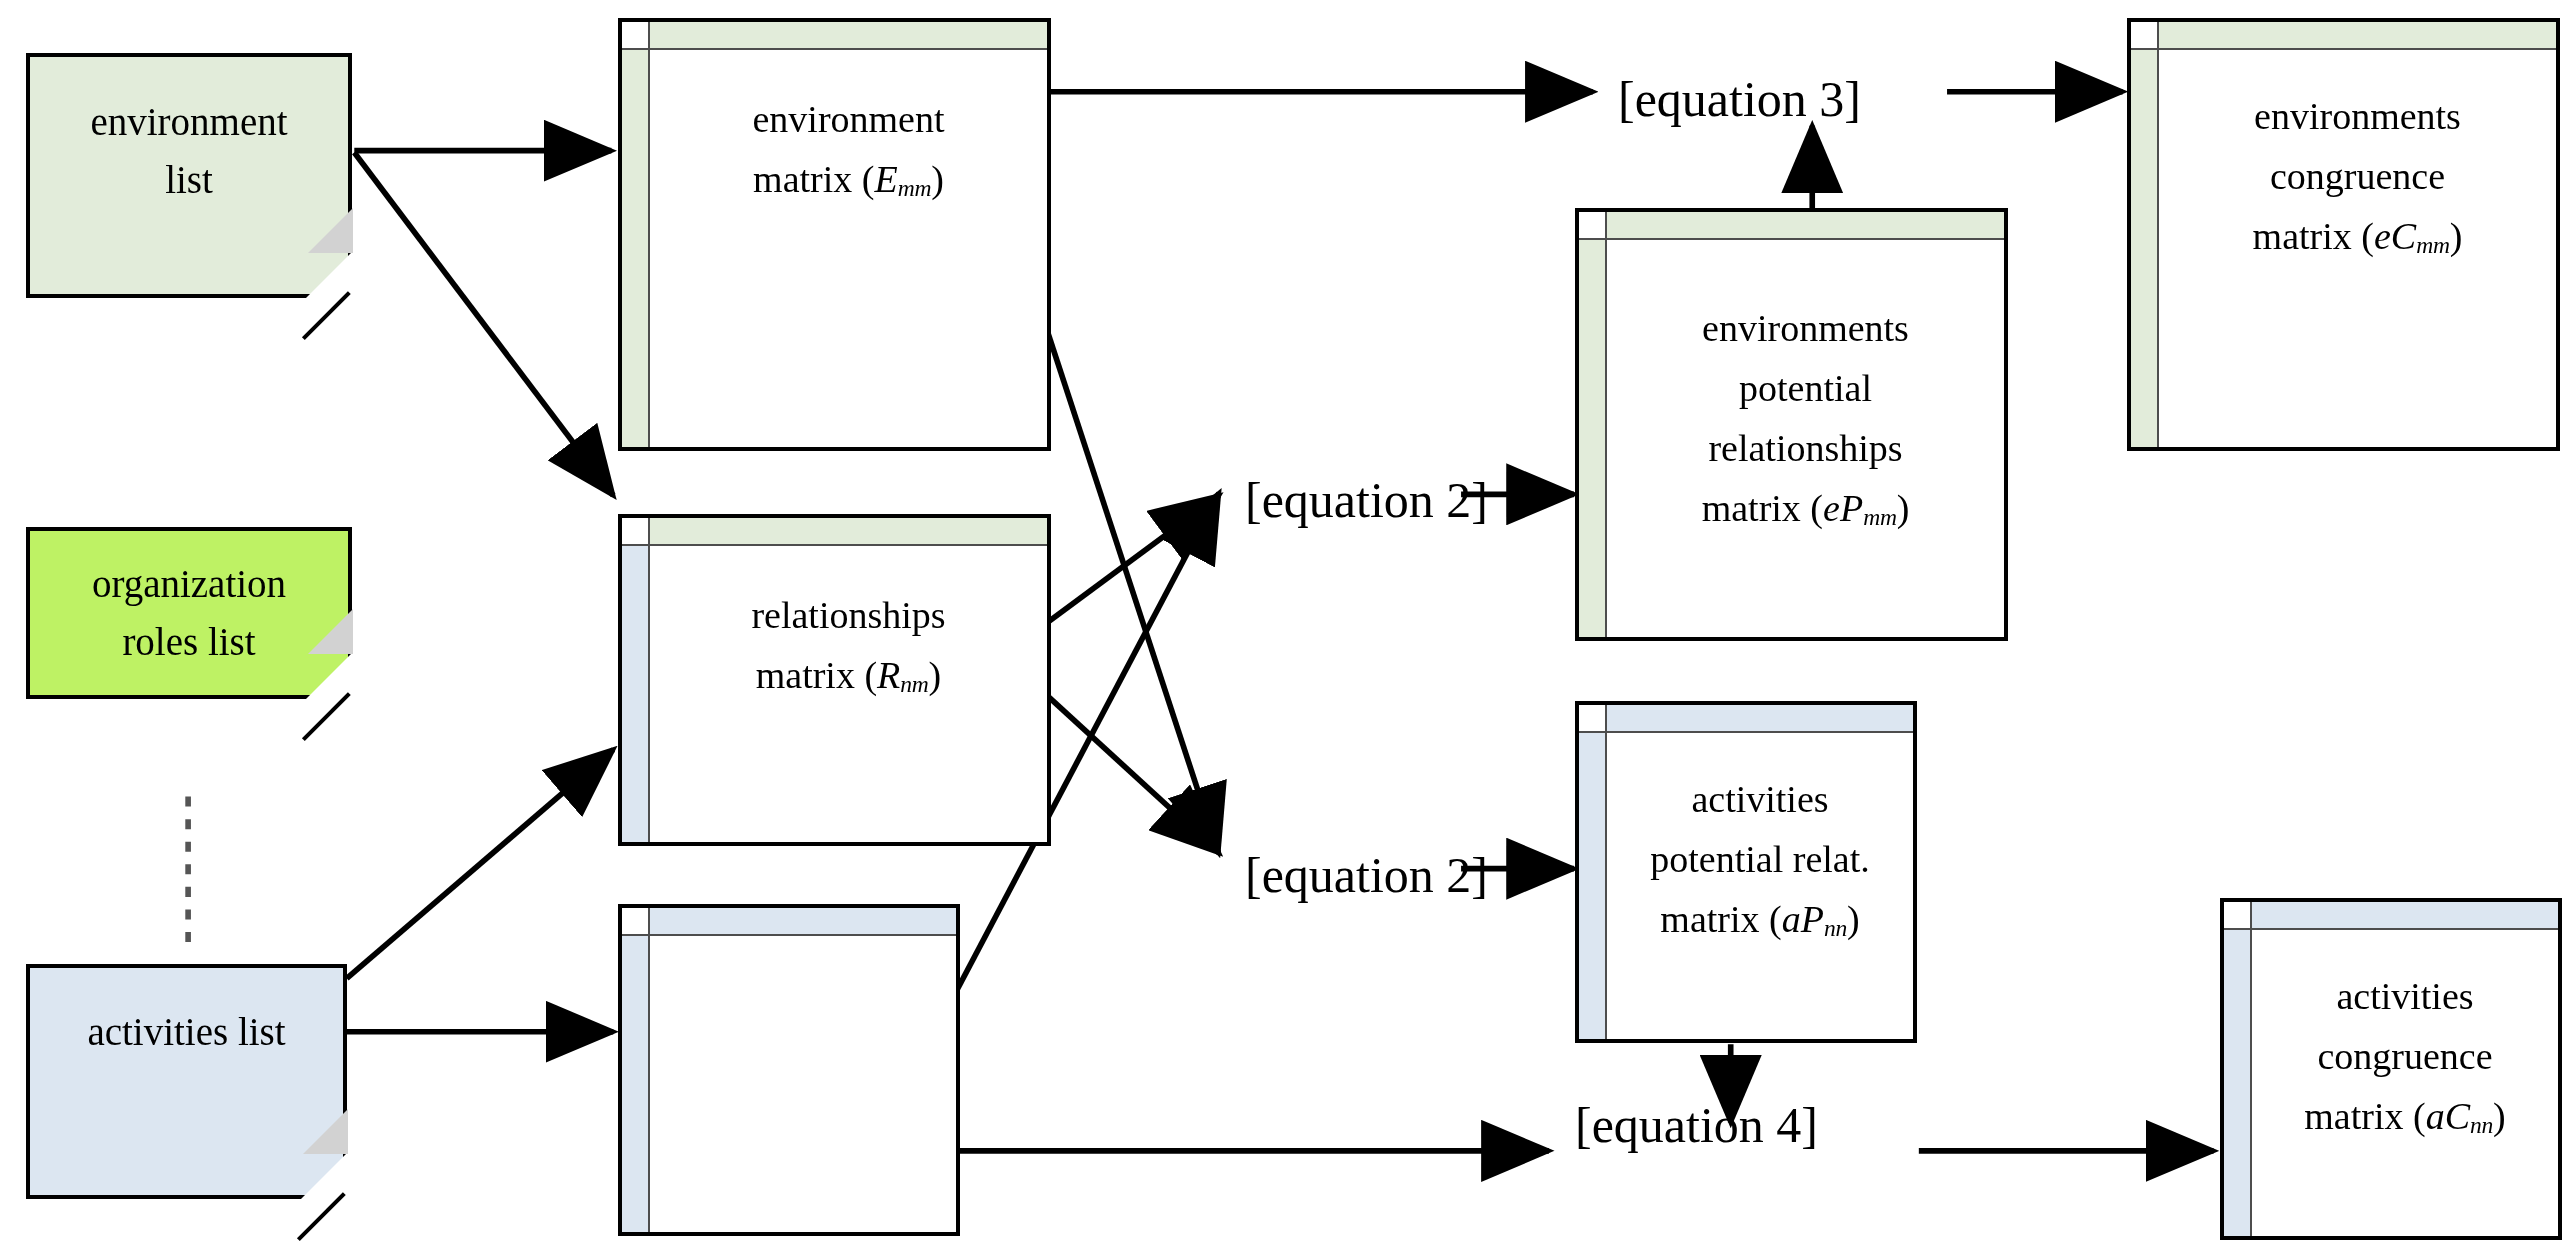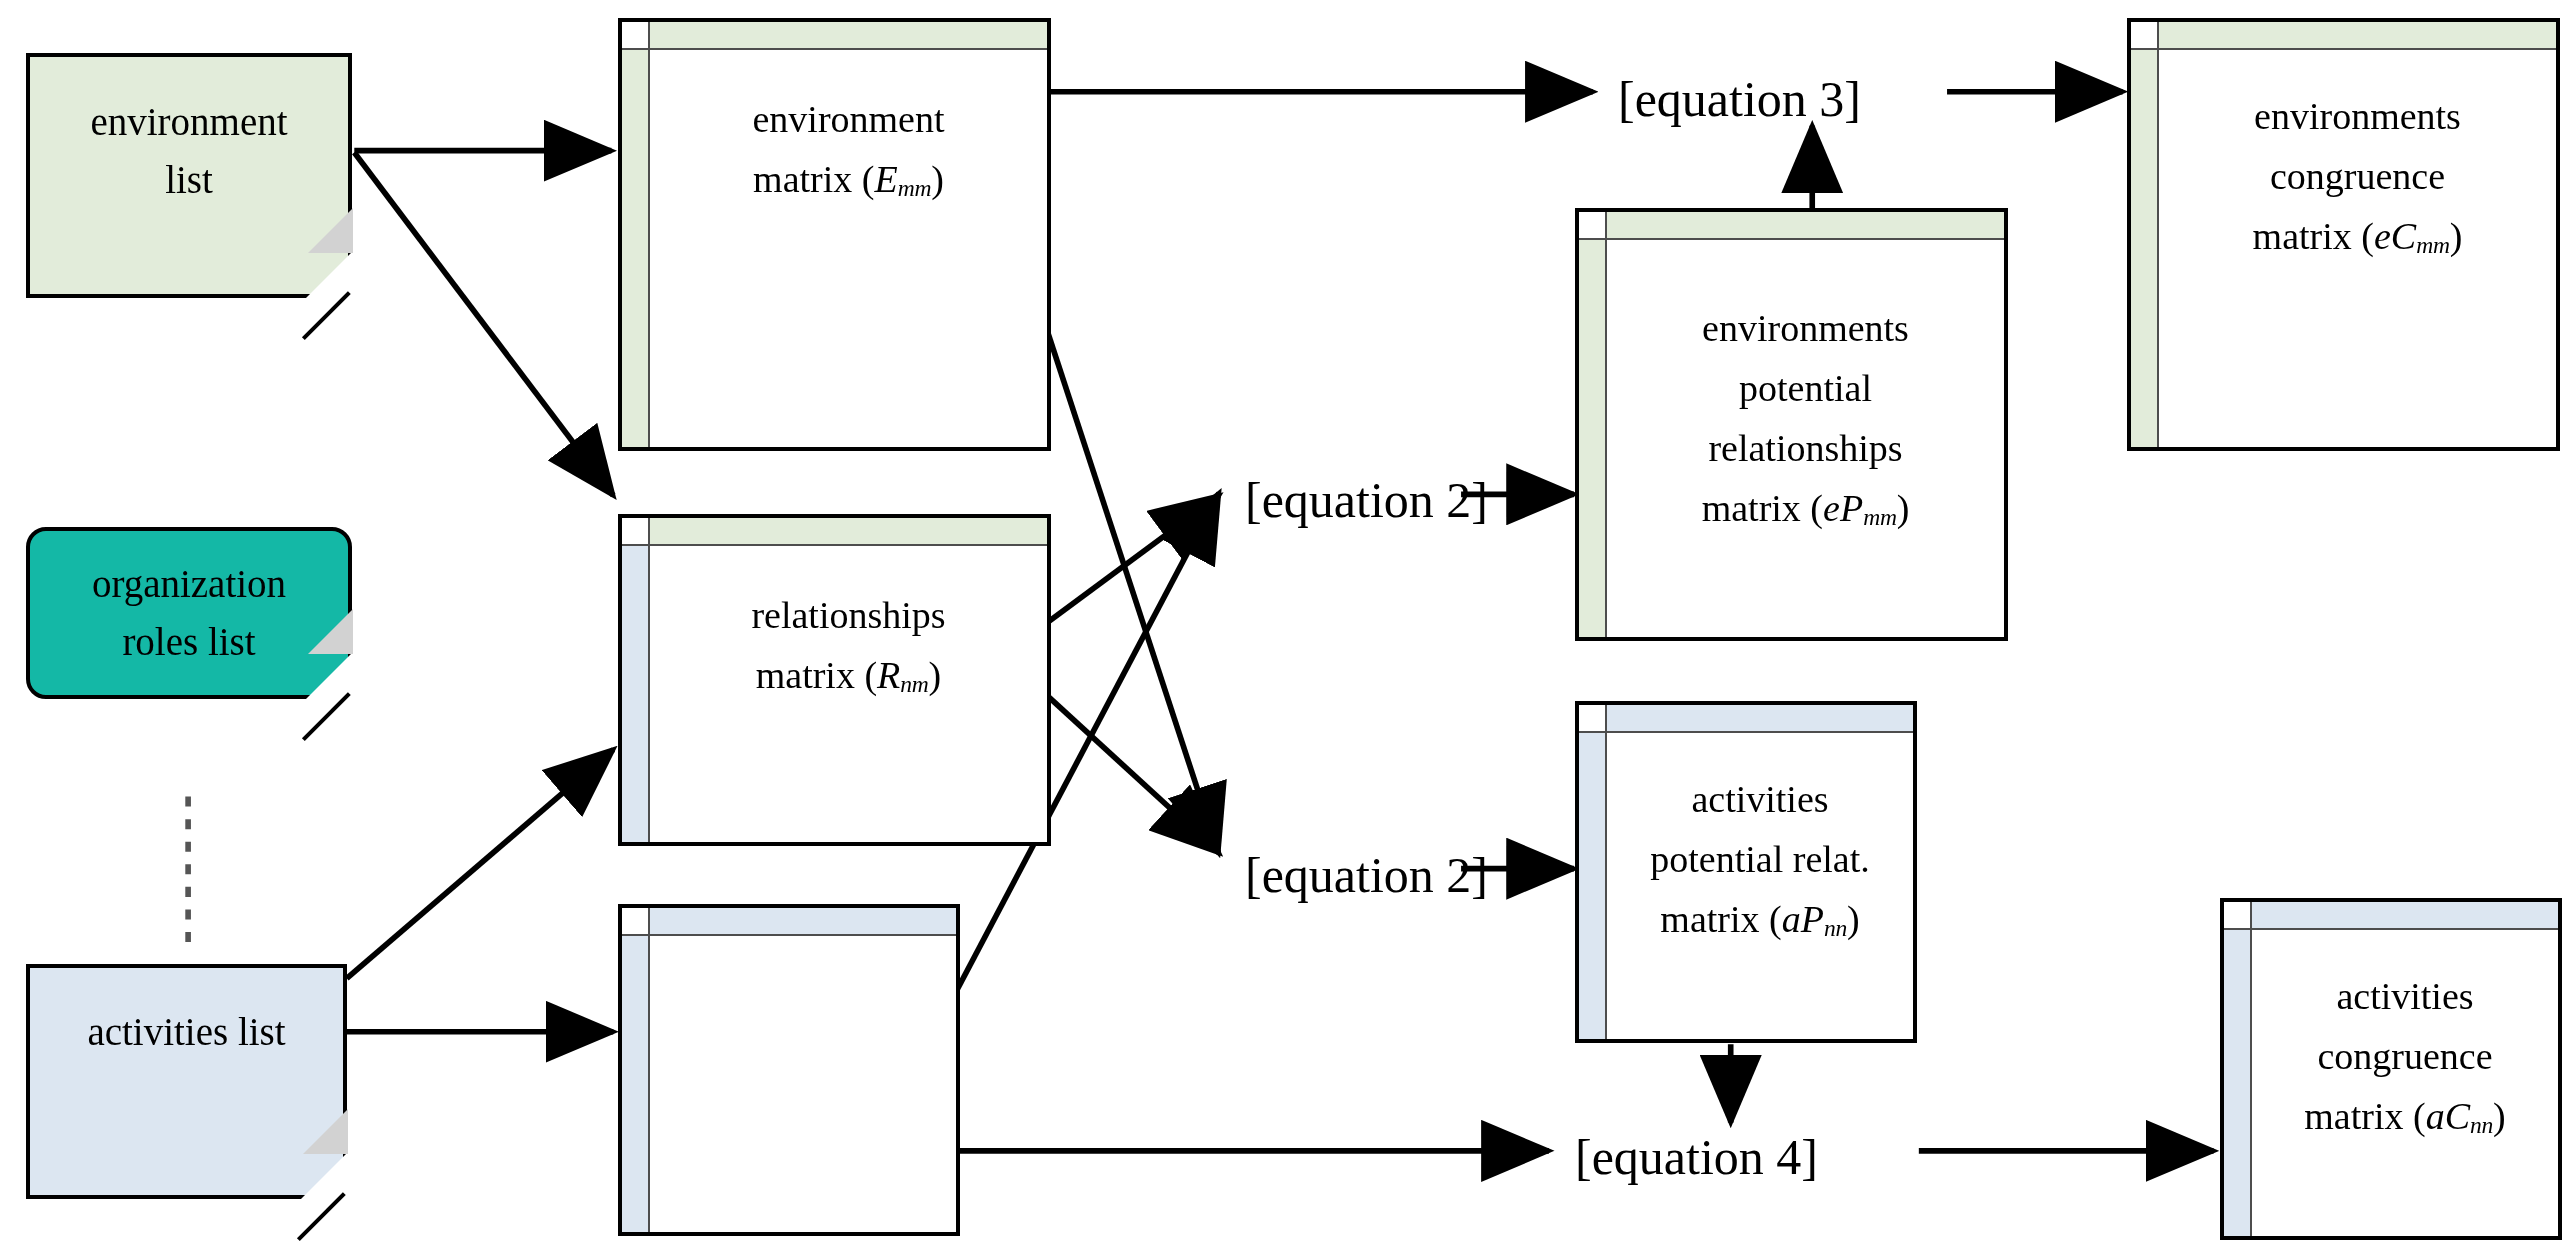--- a/index.html
+++ b/index.html
@@ -62,21 +62,21 @@
     right: -2.5px;
     bottom: 0px;
     width: 65px;
     height: 4.4px;
     background: #000000;
     transform-origin: right bottom;
     transform: rotate(-45deg);
   }
 
   .note-green { background: #e2ecda; }
-  .note-gray  { background: #14b8a6; border-radius: 20px; }
+  .note-gray  { background: #bef264; }
   .note-blue  { background: #dce6f1; }
 
   
   .matrix {
     position: absolute;
     border: 4.4px solid #000000;
     box-sizing: border-box;
     background: #ffffff;
     z-index: 3;
   }
@@ -292,16 +292,16 @@
       </div>
     </div>
   </div>
 
   <div class="eqlabel" style="left:1245px; top:475px;">[equation 2]</div>
 
   <div class="eqlabel" style="left:1245px; top:850px;">[equation 2]</div>
 
   <div class="eqlabel" style="left:1618px; top:74px;">[equation 3]</div>
 
-  <div class="eqlabel" style="left:1575px; top:1132px;">[equation 4]</div>
+  <div class="eqlabel" style="left:1575px; top:1100px;">[equation 4]</div>
 
 </div>
 
 
 </body></html>

